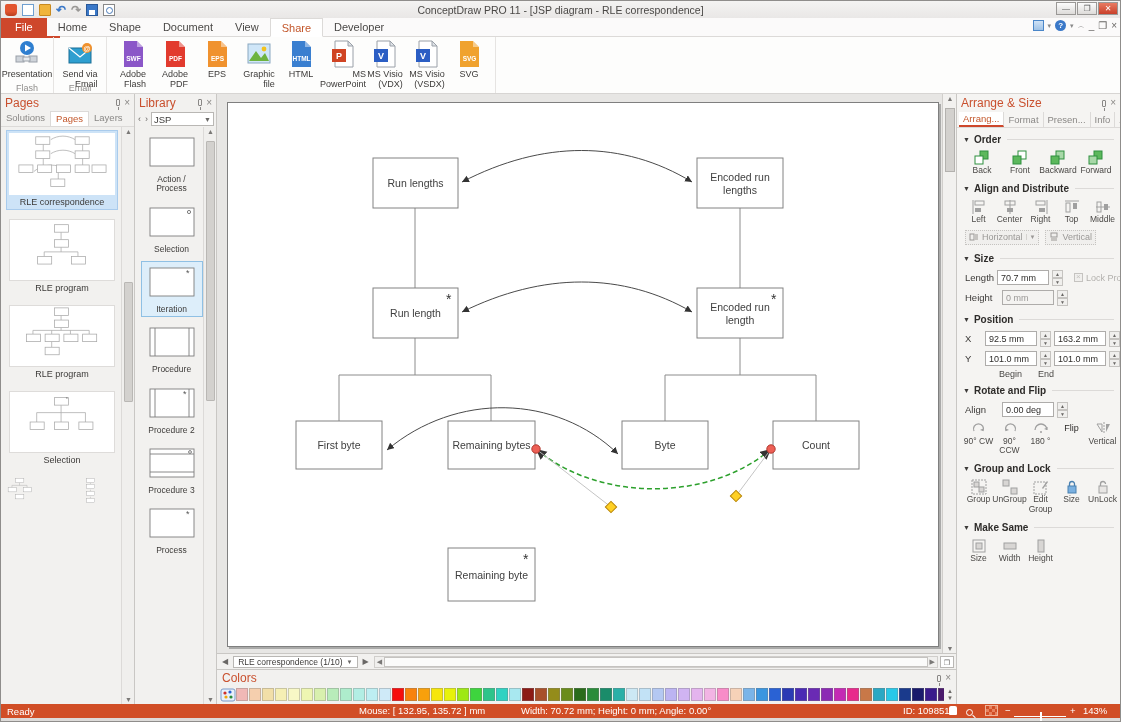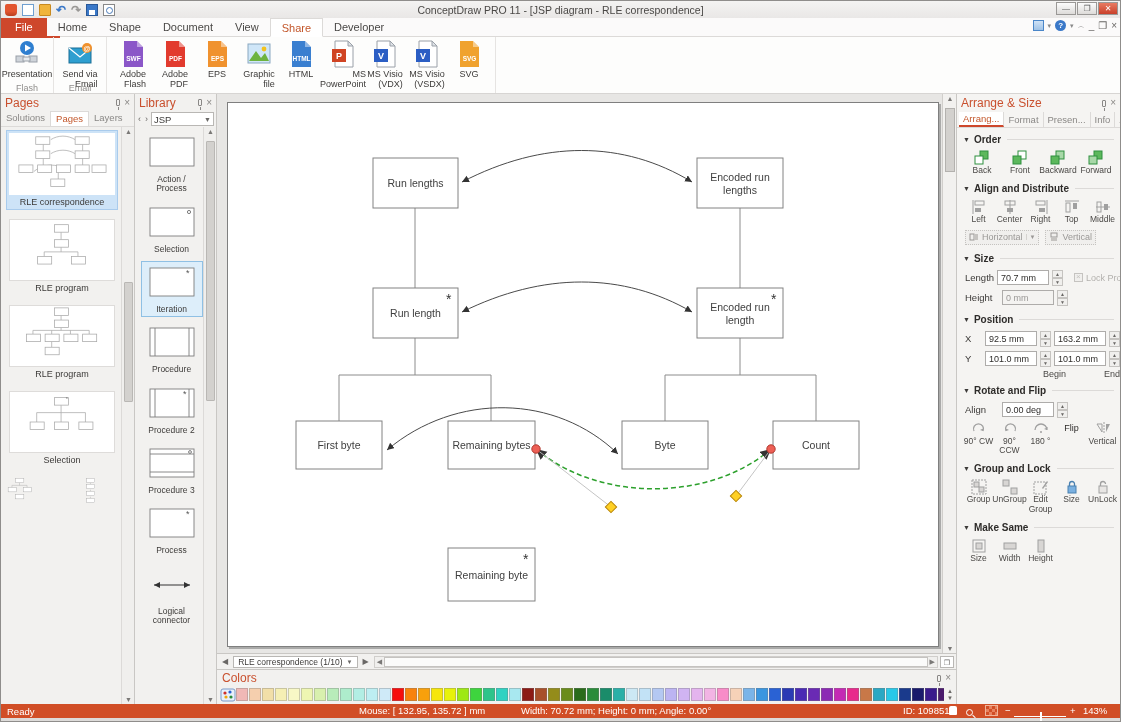--- a/index.html
+++ b/index.html
@@ -131,21 +131,21 @@
   .mini-dd .ddb { border-left:1px solid #d5d3d0; padding-left:3px; font-size:6px; }
   .fld-row { display:flex; align-items:center; padding:2px 0 2px 8px; gap:3px; }
   .fld-label { width:34px; color:#3c3a38; font-size:9.5px; }
   .fld { width:52px; height:15px; border:1px solid #aeacaa; background:#fff; font-size:9px; padding:0 3px; font-family:"Liberation Sans",sans-serif; color:#2e2c2a; }
   .fld:disabled { background:#f4f3f1; color:#9a9896; }
   .spin { display:flex; flex-direction:column; font-size:5px; color:#6a6866; line-height:6px; }
   .spin span { border:1px solid #c5c3c0; background:#f0efed; padding:0 2px; }
   .lockprop { display:flex; align-items:center; gap:3px; color:#b3b1ae; font-size:9px; margin-left:8px; white-space:nowrap; }
   .cb { width:9px; height:9px; border:1px solid #c5c3c0; background:#f0efed; position:relative; }
   .cb:after { content:"×"; position:absolute; left:1px; top:-2px; color:#c5c3c0; font-size:8px; }
-  .pos-sub { display:flex; padding-left:42px; gap:38px; font-size:9px; color:#4a4846;justify-content:flex-end; }
+  .pos-sub { display:flex; padding-left:42px; gap:16px; font-size:9px; color:#4a4846; }
 
   
   .statusbar { height:14px; background:#d14e26; color:#fff; font-size:9.5px; position:relative; display:flex; align-items:center; }
   .sb-abs { position:absolute; top:1px; white-space:nowrap; }
   .sb-hand { display:inline-block; width:8px; height:9px; background:#fff; border-radius:2px 2px 1px 1px; }
   .sb-mag { display:inline-block; width:7px; height:7px; border:1px solid #fff; border-radius:50%; position:relative; }
   .sb-mag:after { content:""; position:absolute; left:5px; top:6px; width:4px; height:1px; background:#fff; transform:rotate(45deg); }
   .sb-fit { display:inline-block; width:13px; height:11px; background:repeating-conic-gradient(#e8825f 0 25%,#d14e26 0 50%) 0 0/6px 6px; border:1px solid #f0b49a; }
   .sb-slider { display:inline-block; width:52px; height:1px; background:#fff; position:relative; vertical-align:middle; }
   .sb-slider .knob { position:absolute; left:26px; top:-4px; width:2px; height:9px; background:#fff; }
@@ -485,25 +485,20 @@
           <div class="libitem"><svg viewBox="0 0 56 38" width="56" height="38">
               <rect x="6" y="4" width="44" height="28" fill="#fff" stroke="#7d7d7d" stroke-width="0.9"></rect>
               <line x1="6" y1="9" x2="50" y2="9" stroke="#7d7d7d" stroke-width="0.9"></line>
               <line x1="6" y1="27" x2="50" y2="27" stroke="#7d7d7d" stroke-width="0.9"></line>
               <circle cx="46" cy="7" r="1.4" fill="none" stroke="#7d7d7d"></circle>
             </svg><div class="lname">Procedure 3</div></div>
           <div class="libitem"><svg viewBox="0 0 56 38" width="56" height="38">
               <rect x="6" y="4" width="44" height="28" fill="#fff" stroke="#7d7d7d" stroke-width="0.9"></rect>
               <text x="42" y="12" font-size="9" fill="#555">*</text>
             </svg><div class="lname">Process</div></div>
-          <div class="libitem"><svg viewBox="0 0 56 38" width="56" height="38">
-              <line x1="10" y1="19" x2="46" y2="19" stroke="#333" stroke-width="1.2"></line>
-              <path d="M10,19 l6,-3 v6 z" fill="#333"></path>
-              <path d="M46,19 l-6,-3 v6 z" fill="#333"></path>
-            </svg><div class="lname">Logical connector</div></div>
         </div>
       <div class="vscroll" style="top:33px">
         <span class="sarr" style="top:1px">▲</span>
         <div class="thumb" style="top:14px;height:260px"></div>
         <span class="sarr" style="bottom:1px">▼</span>
       </div>
     </div>
 
     <div class="center-col">
       <div class="canvas-row">

